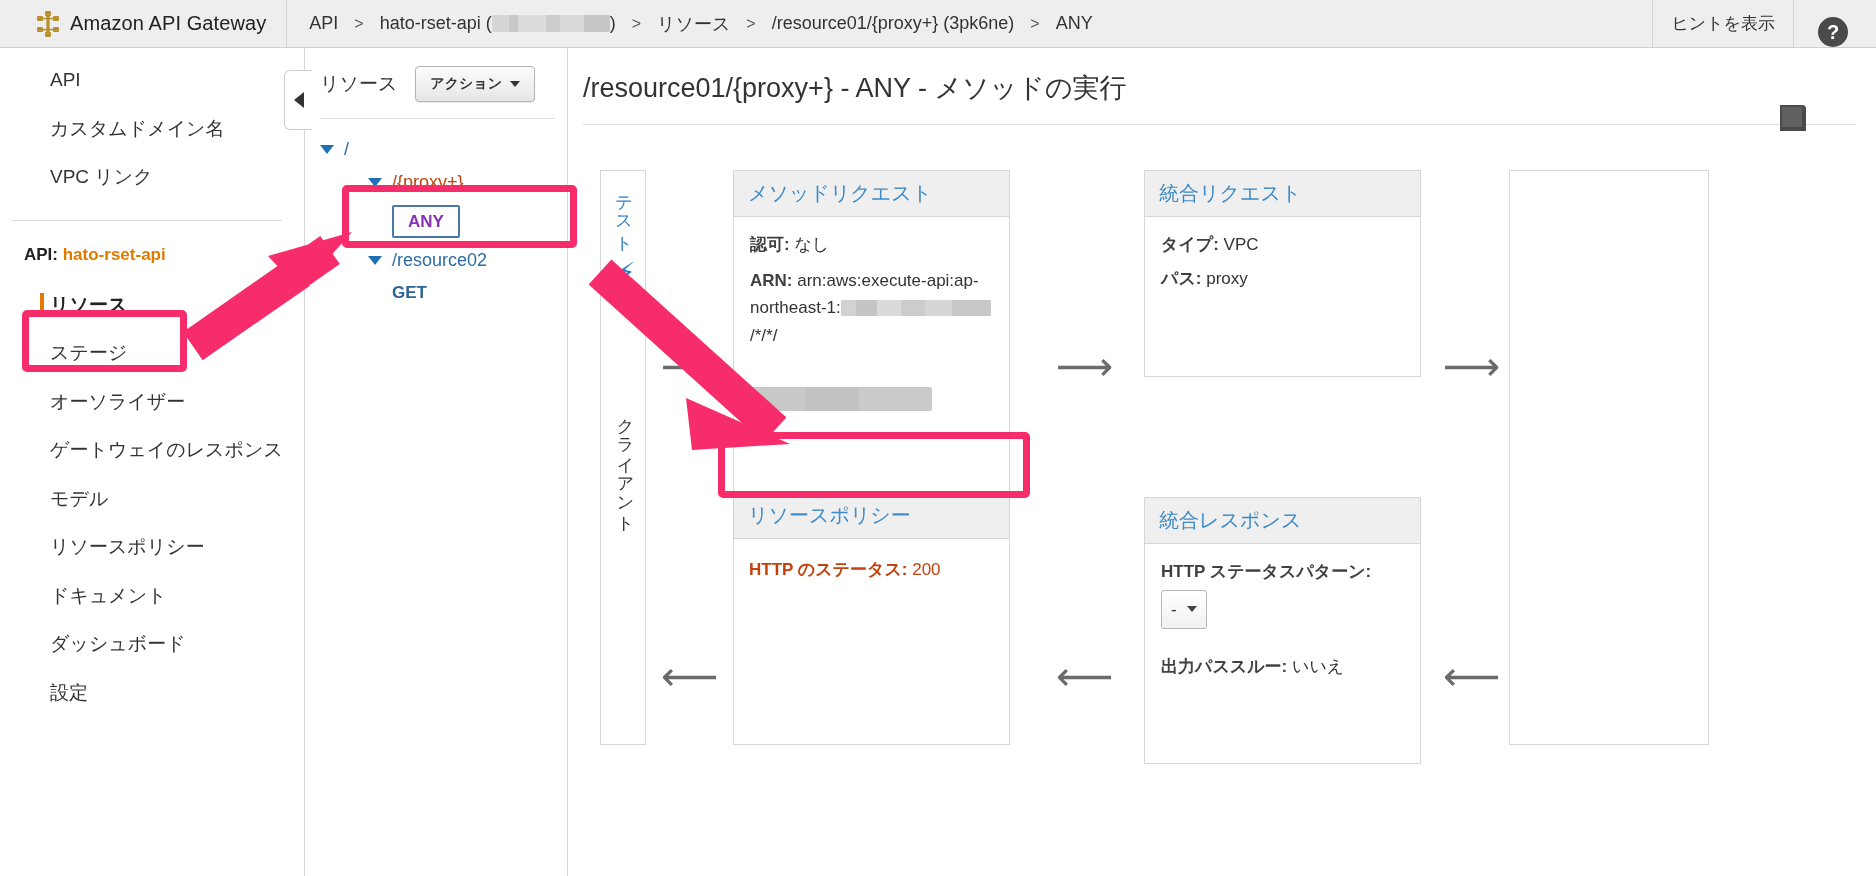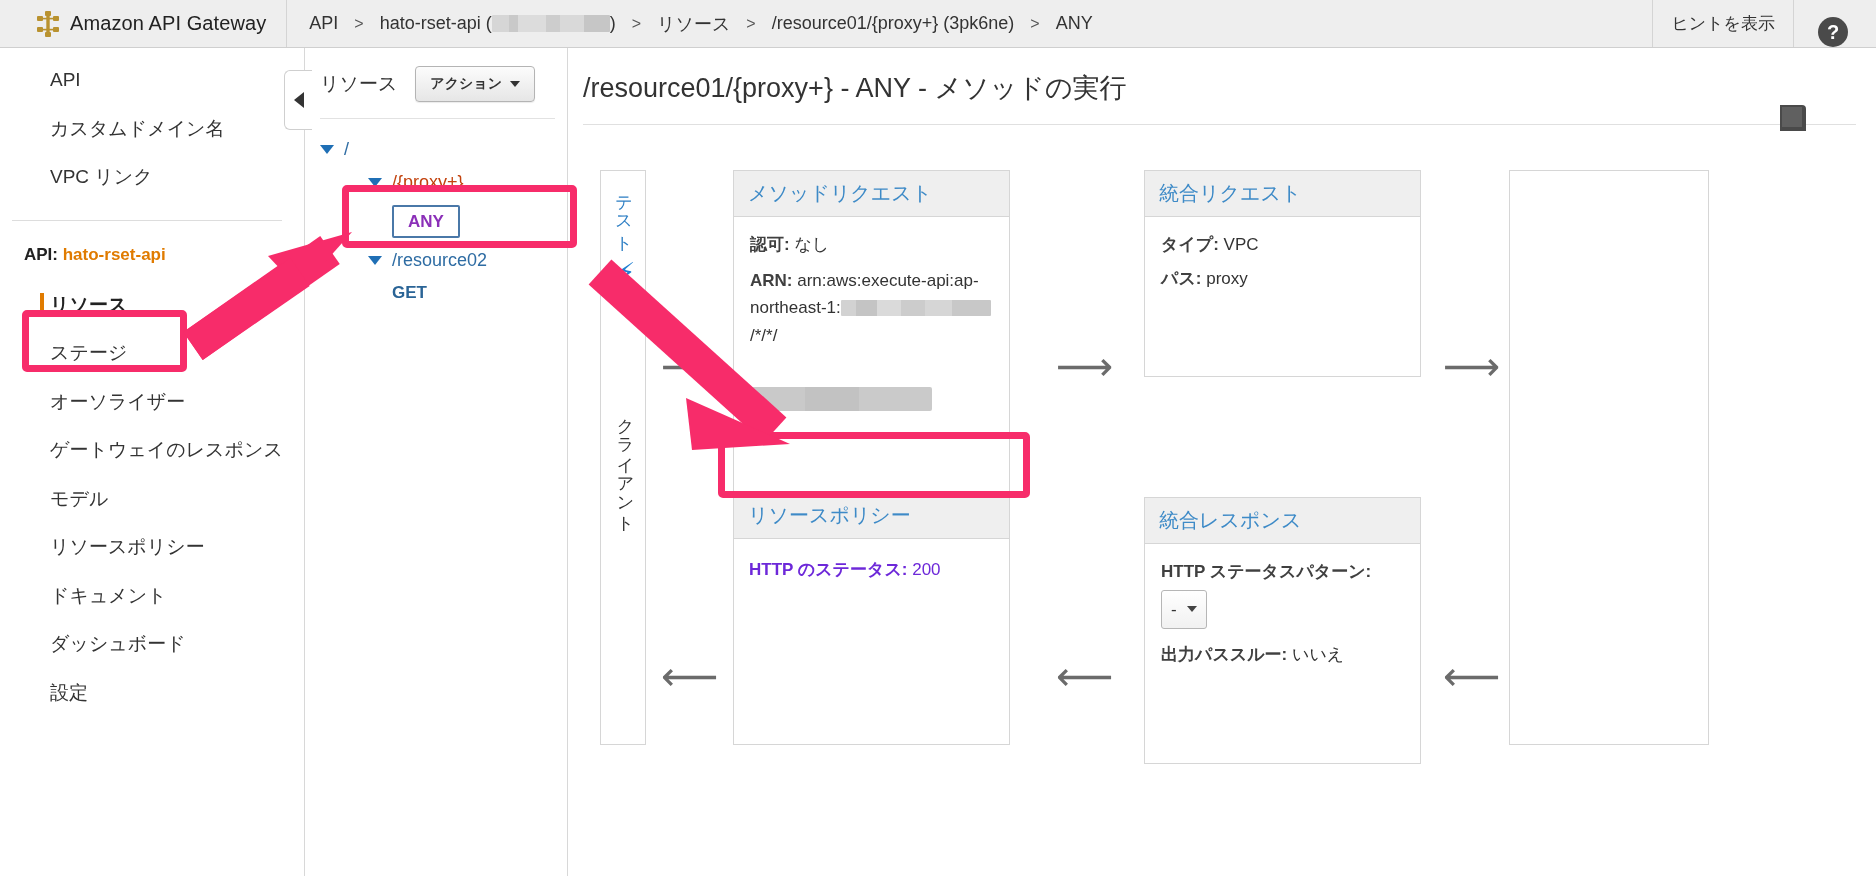--- a/index.html
+++ b/index.html
@@ -191,21 +191,21 @@
   }
 
   
   .mresp-head {
     position:absolute; left:164px; top:372px; width:277px;
     background:#efefef; border:1px solid #d6d6d6; border-bottom:1px solid #d6d6d6;
     padding:9px 14px; font-size:20px; color:#3d8ac7;
   }
   .mresp-body {
     position:absolute; left:164px; top:422px; width:277px;
-    padding:14px 16px 0 16px; font-size:17px; color:#6d28d9; line-height:1.62;
+    padding:14px 16px 0 16px; font-size:17px; color:#c2410c; line-height:1.62;
   }
 
   .arrow-r, .arrow-l {
     position:absolute; color:#6b6b6b; font-size:40px; line-height:1;
   }
 
   .sel-mini {
     display:inline-flex; align-items:center; gap:10px;
     border:1px solid #b6b6b6; border-radius:3px; background:linear-gradient(#fff,#f1f1f1);
     padding:5px 9px; font-size:17px; color:#333; margin-top:4px;
@@ -393,21 +393,21 @@
       <div class="card" id="card-integration-response">
         <div class="card-head">統合レスポンス</div>
         <div class="card-body">
           <div>
             <b>HTTP ステータスパターン:</b>
           </div>
           <div class="sel-mini">
             <span>-</span>
             <span class="caret-down"></span>
           </div>
-          <div style="margin-top:12px">
+          <div style="margin-top:24px">
             <b>出力パススルー:</b>
             <span>いいえ</span>
           </div>
         </div>
       </div>
 
       <div class="arrow-r" style="left:874px; top:226px;">⟶</div>
       <div class="arrow-l" style="left:874px; top:536px;">⟵</div>
 
       <div class="card" id="card-right-edge"></div>

